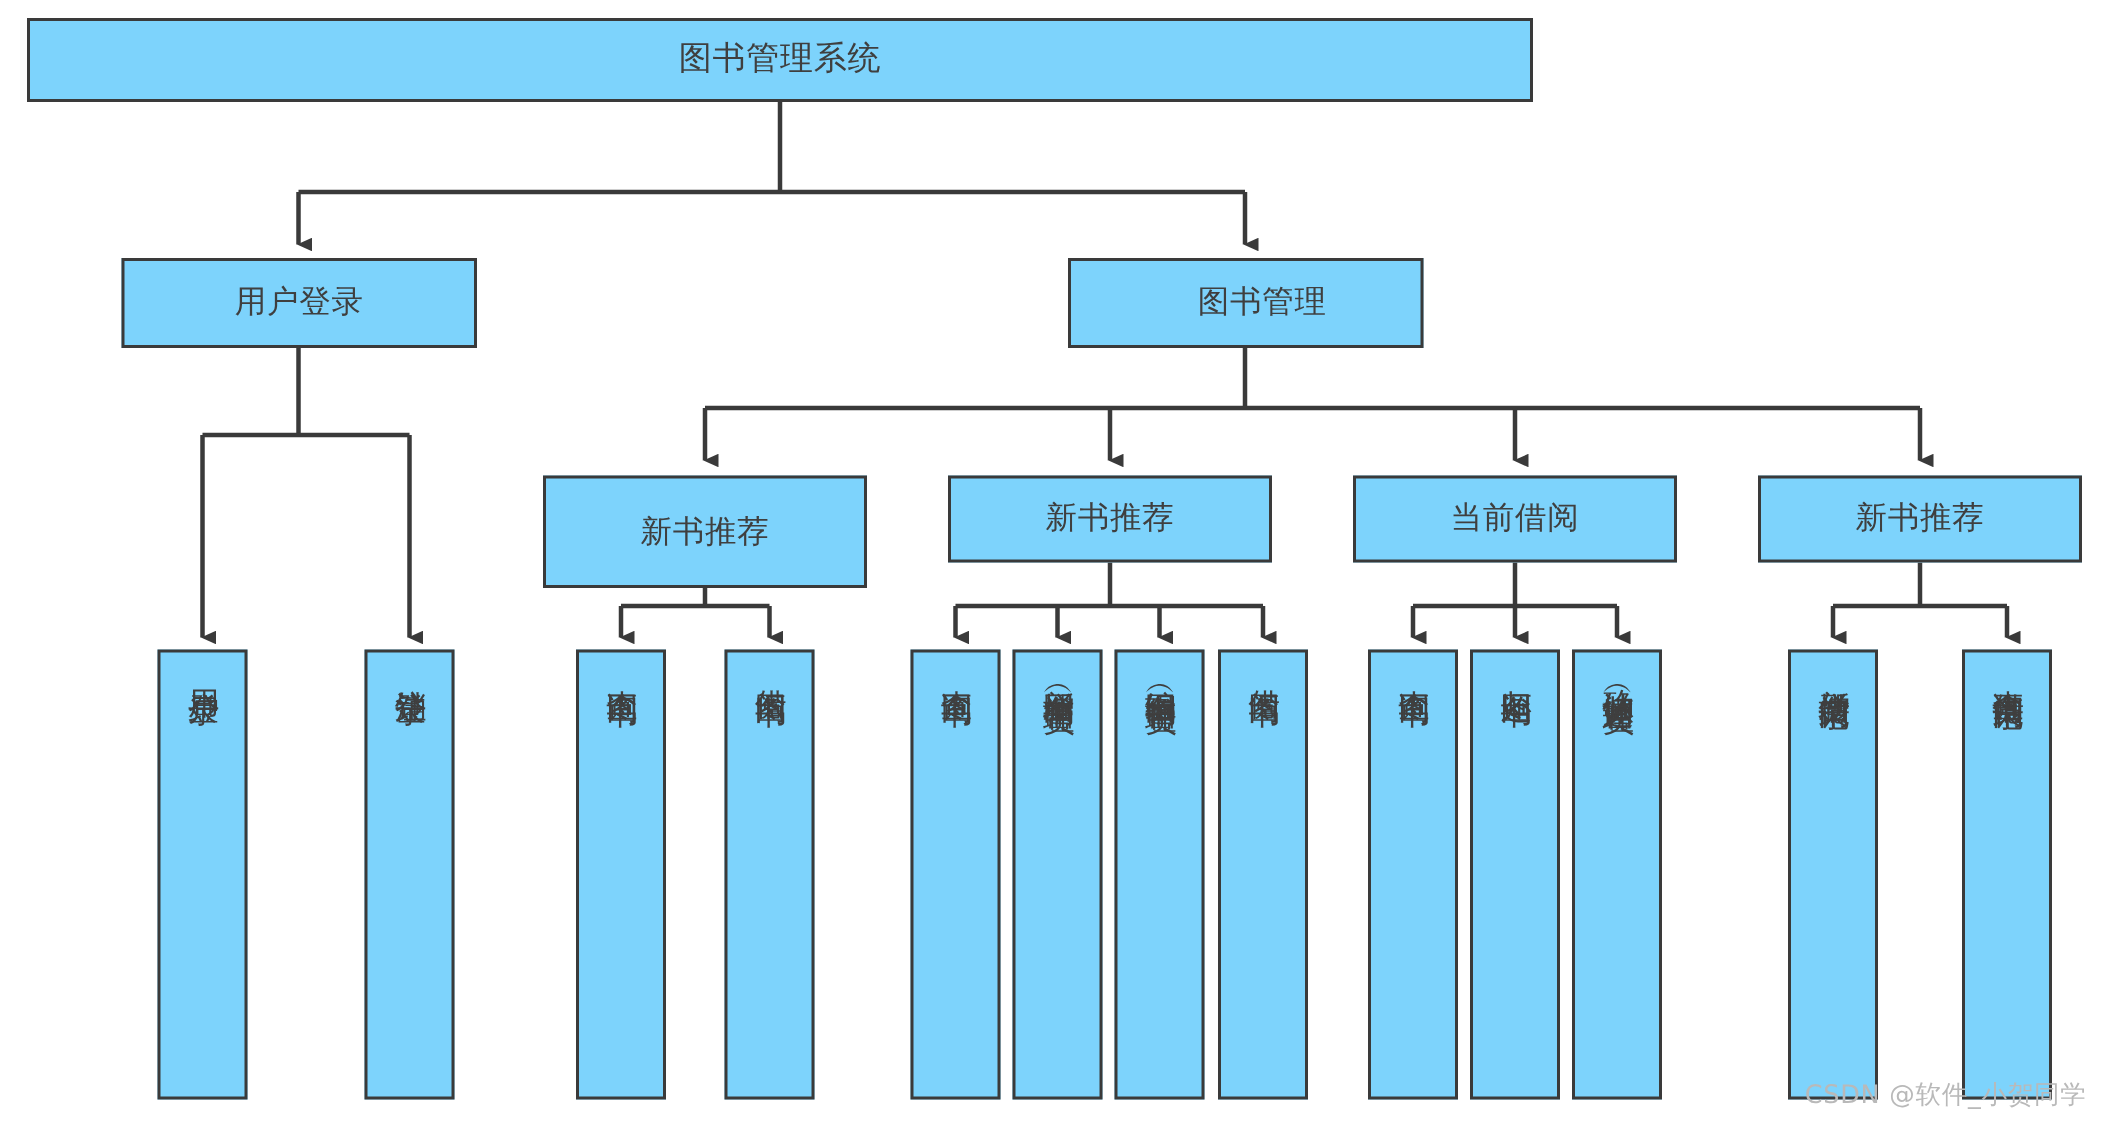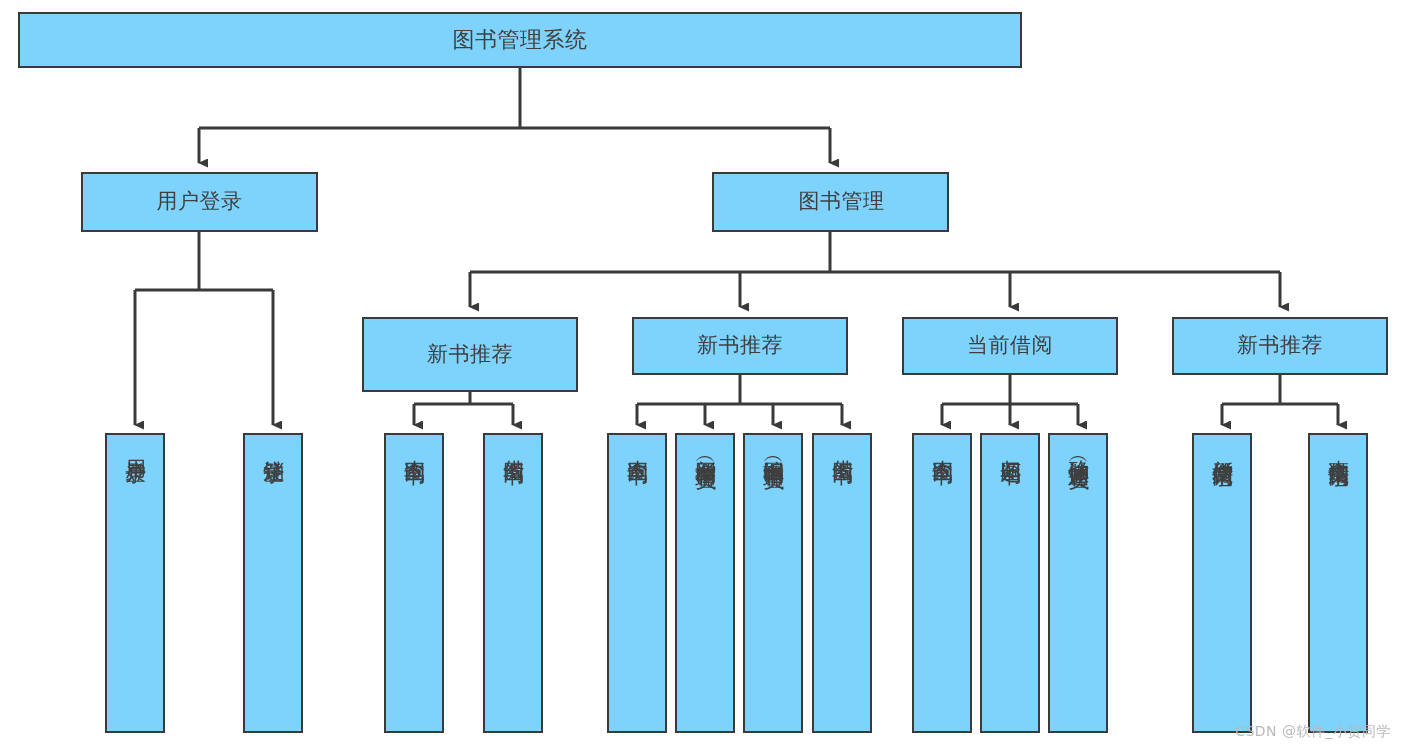--- a/index.html
+++ b/index.html
@@ -52,21 +52,21 @@
     font-size: 21px;
     line-height: 1.32;
     letter-spacing: 1.5px;
     color: #3f3f3f;
     white-space: nowrap;
   }
   #watermark {
     position: absolute;
     right: 14px;
     bottom: 6px;
-    font-size: 14px;
+    font-size: 17px;
     color: #b9b9b9;
     letter-spacing: 0.5px;
     white-space: nowrap;
     pointer-events: none;
   }
 </style>
 </head>
 <body>
 
 <div id="canvas">

